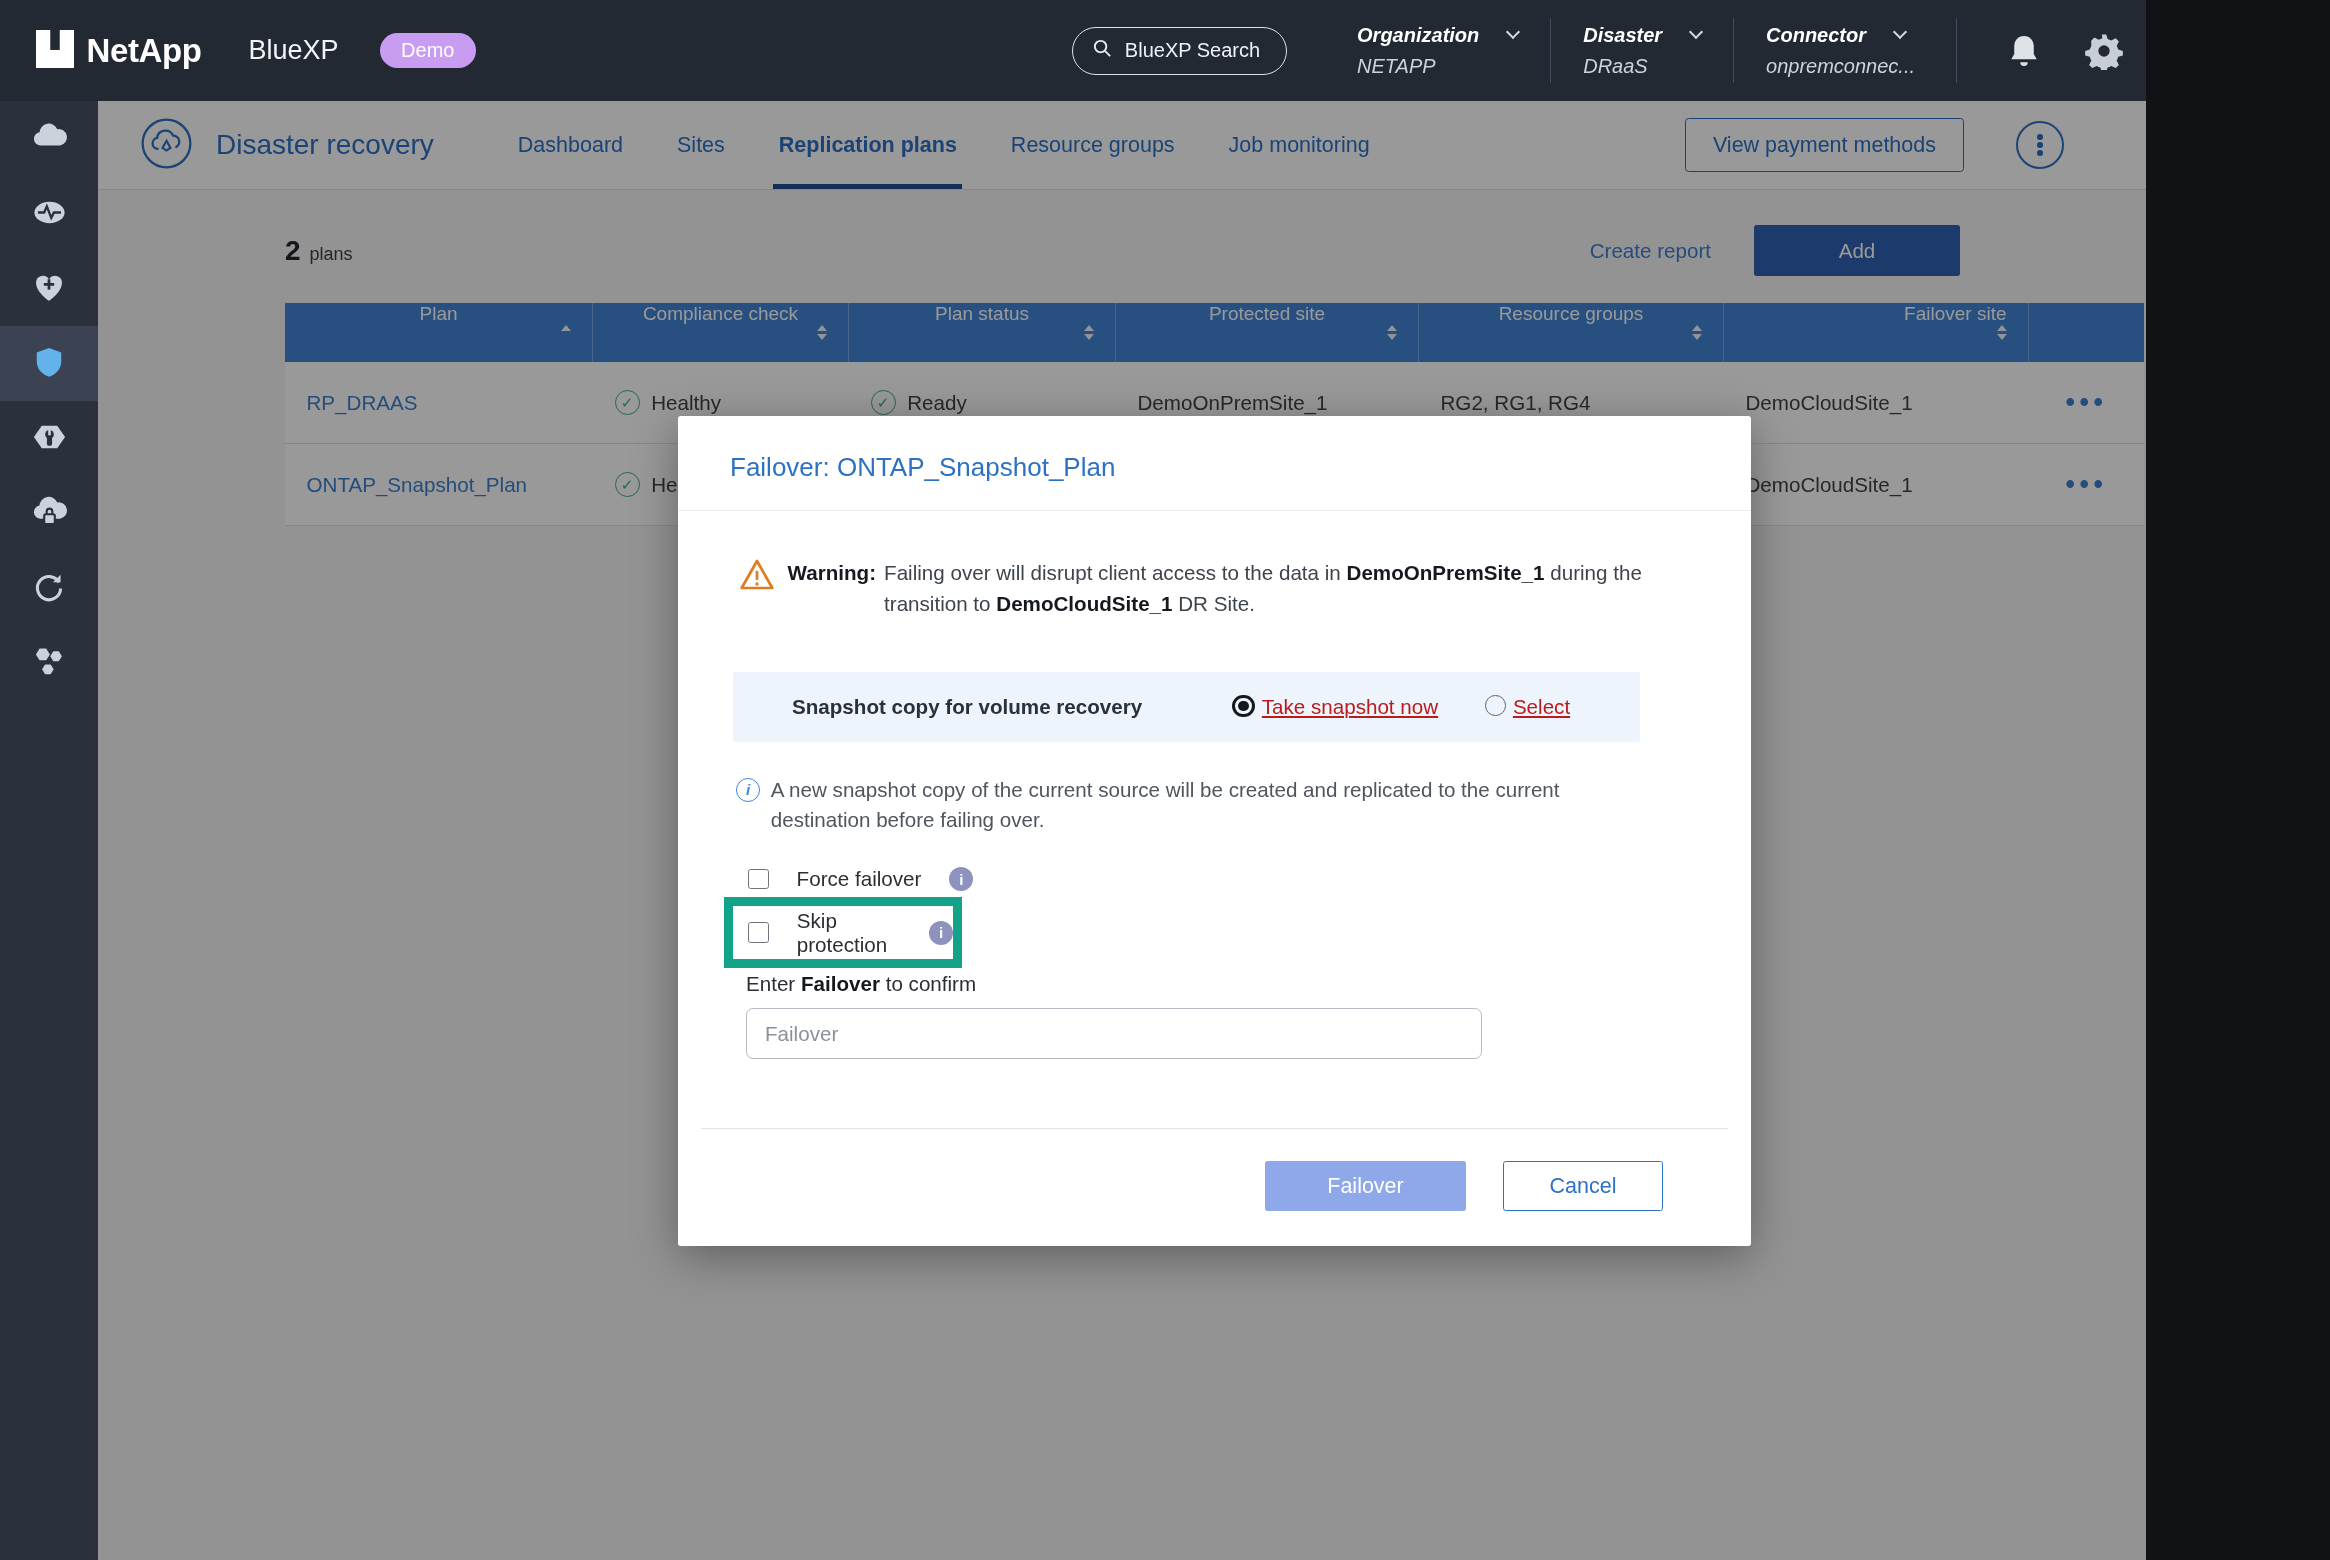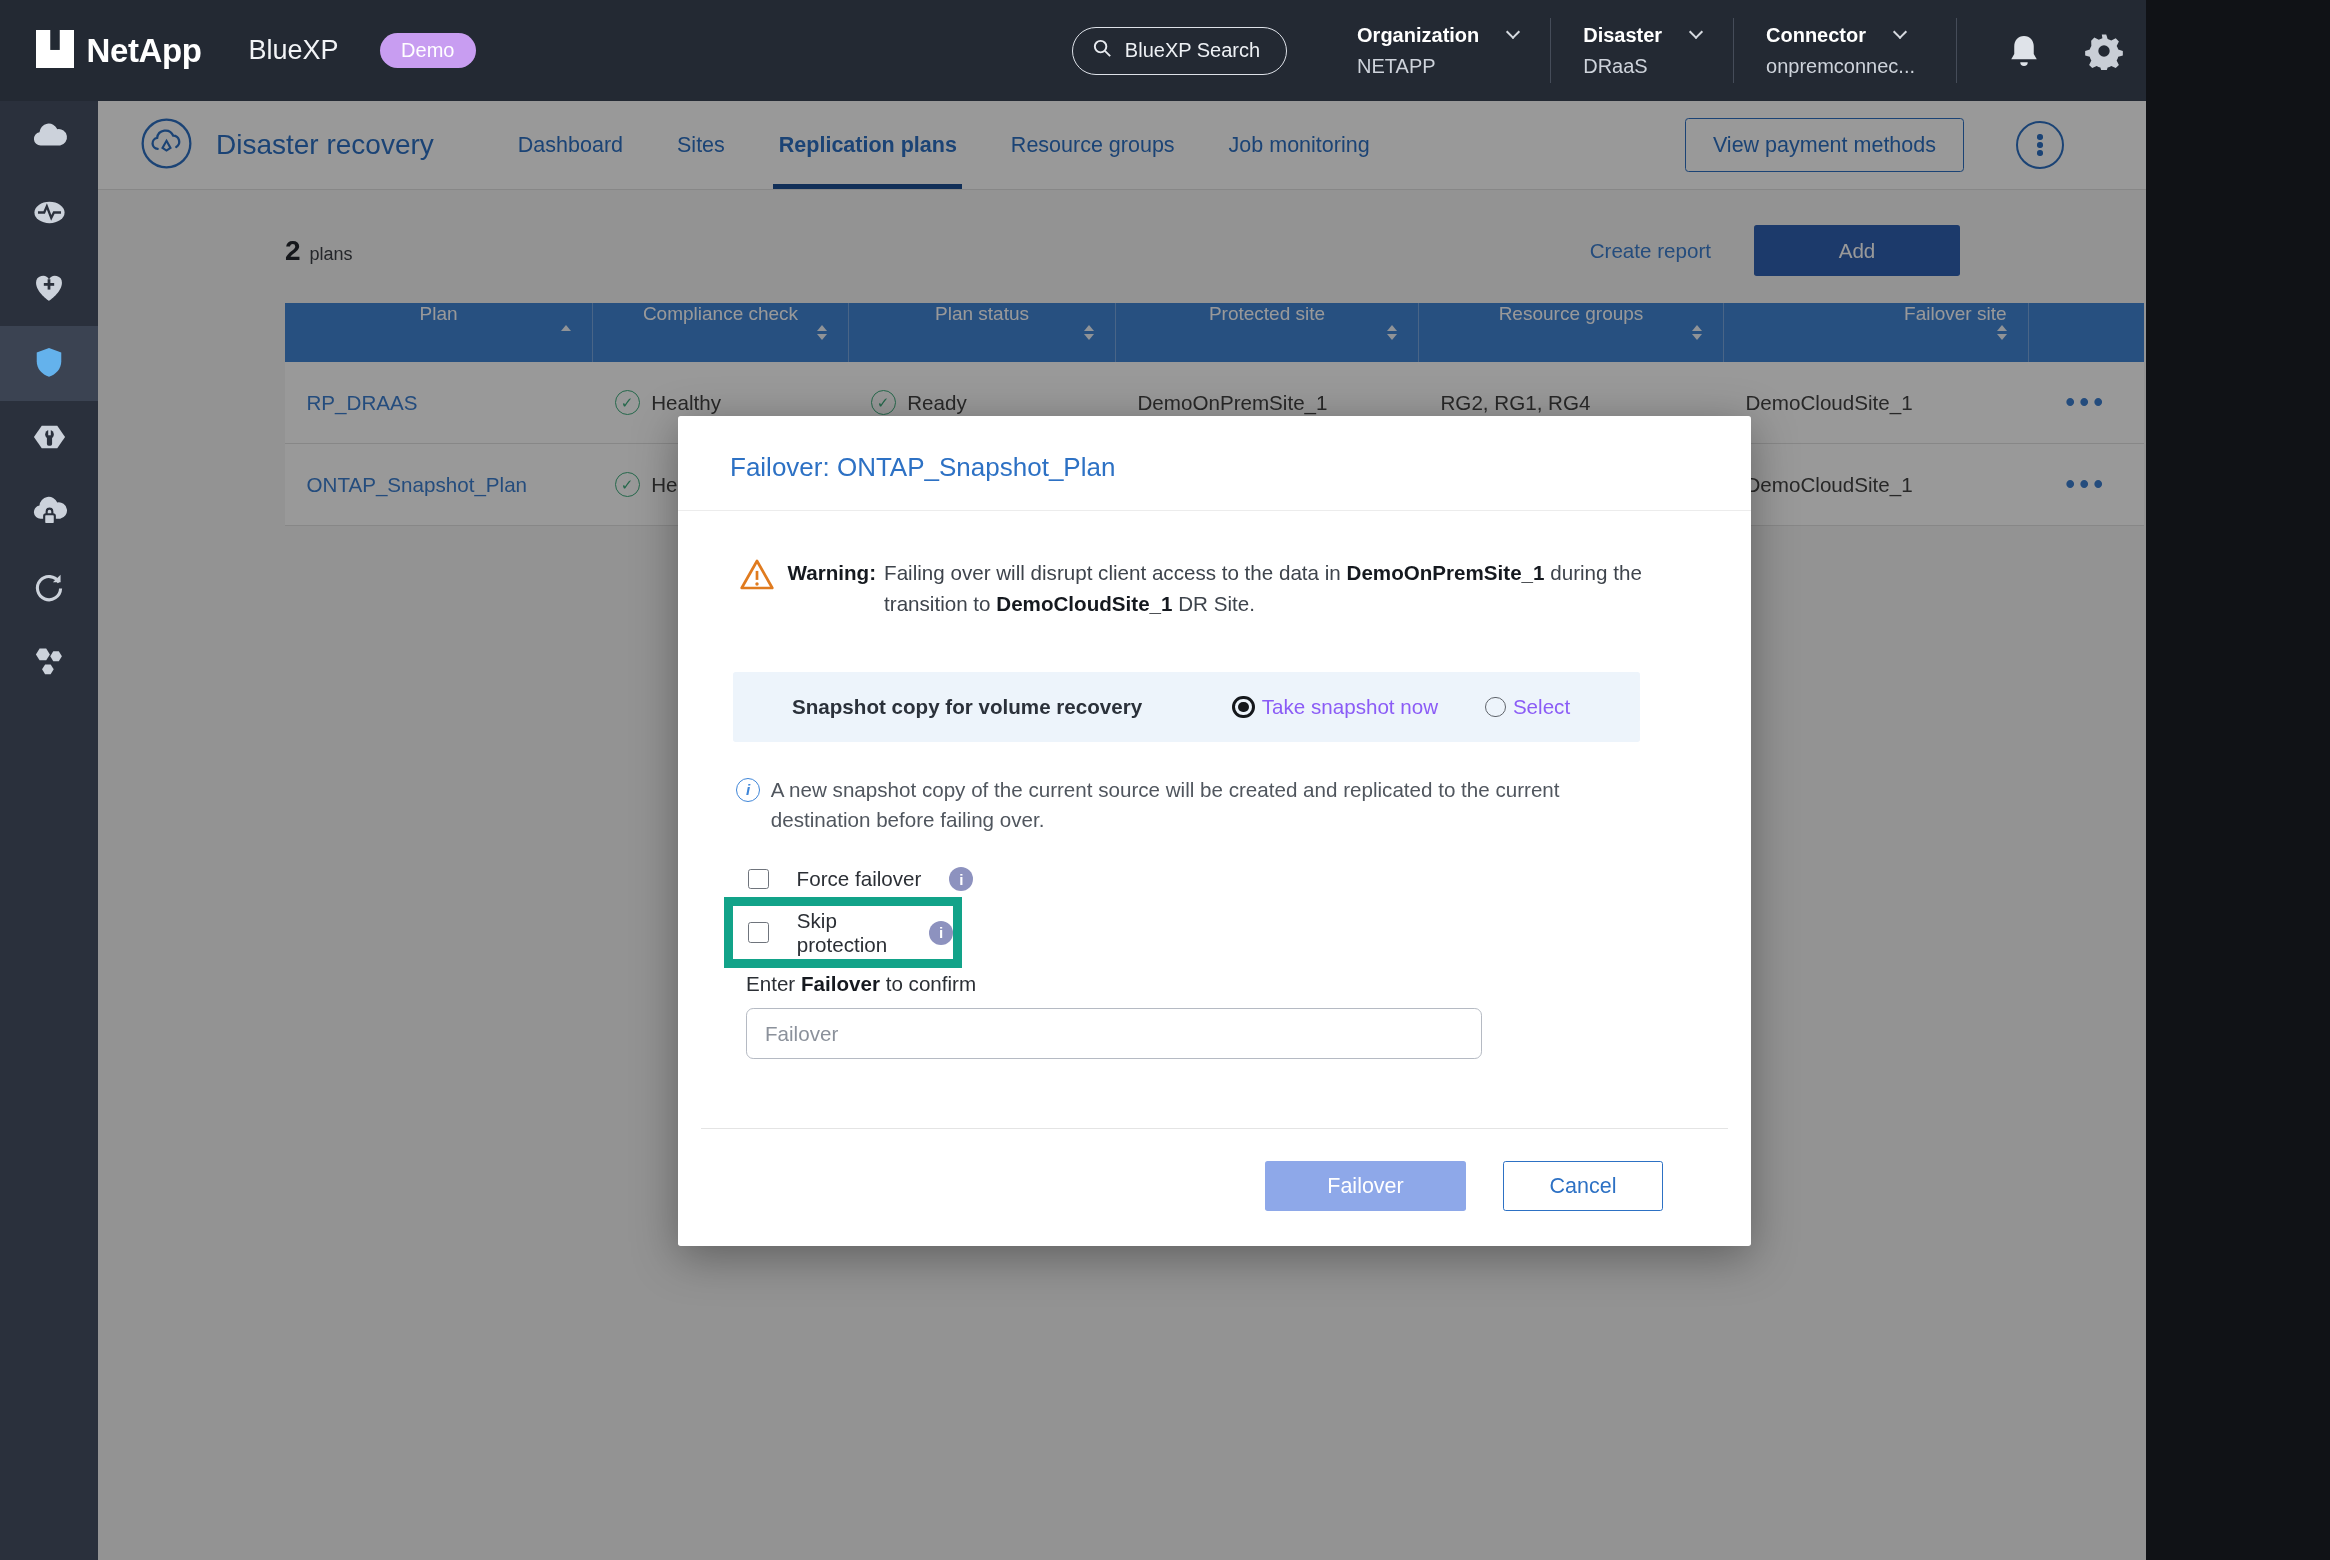--- a/index.html
+++ b/index.html
@@ -9,21 +9,21 @@
 
   
   .topbar { position:absolute; left:0; top:0; width:2330px; height:101px; background:#232933; display:flex; align-items:center; z-index:80; }
   .logo-group { display:flex; align-items:center; margin-left:36px; }
   .brand { color:#fff; font-size:33px; font-weight:700; letter-spacing:-0.4px; margin-left:12.6px; }
   .product { color:#f2f4f7; font-size:27px; font-weight:400; margin-left:47px; }
   .badge { margin-left:41px; background:#c89df1; color:#fff; font-size:20px; padding:6.3px 21.5px; border-radius:896px; }
   .tb-right { position:absolute; right:47px; top:0; height:101px; display:flex; align-items:center; }
   .search-pill { display:flex; align-items:center; gap:10.8px; width:215px; height:48px; border:1.3px solid #dde1e8; border-radius:24px; padding:0 18px; margin-right:38px; }
   .search-pill span { color:#eef1f5; font-size:20px; }
-  .hm { display:flex; flex-direction:column; justify-content:center; padding:0 32px; height:63px; }
+  .hm { display:flex; flex-direction:column; justify-content:center; padding:0 32px; height:63px;font-style:italic; }
   .hm-top { display:flex; align-items:center; gap:29px; }
   .hm-label { color:#fff; font-size:20px; font-weight:700; white-space:nowrap; }
   .chev { width:10px; height:10px; border-right:2.2px solid #d6dae0; border-bottom:2.2px solid #d6dae0; transform:rotate(45deg); margin-top:-5.4px; }
   .hm-val { color:#ced3db; font-size:20px; margin-top:8px; white-space:nowrap; }
   .tb-sep { width:0.9px; height:65px; background:#454c59; }
   .tb-icons { display:flex; align-items:center; gap:41px; padding-left:47px; margin-left:9px; border-left:0.9px solid #454c59; height:65px; }
   .tb-icon { width:39px; height:39px; display:flex; align-items:center; justify-content:center; cursor:pointer; }
   .circle-glyph { width:39px; height:39px; border-radius:50%; background:#dfe3e9; color:#232933; display:flex; align-items:center; justify-content:center; font-size:24px; font-weight:700; }
   .circle-glyph.q::after { content:"?"; }
 
@@ -72,21 +72,21 @@
   .overlay { position:absolute; left:98px; top:101px; right:0; bottom:0; background:rgba(0,0,0,0.40); z-index:40; }
   .modal { position:absolute; left:678px; top:416px; width:1073px; height:830px; background:#fff; border-radius:2.7px; box-shadow:0 10.8px 45px rgba(0,0,0,0.35); z-index:50; }
   .m-title { padding:36px 52px 27px 52px; color:#2d71c4; font-size:26px; border-bottom:0.9px solid #ececec; }
   .m-warning { position:absolute; left:61px; top:142px; display:flex; align-items:flex-start; }
   .m-warn-label { font-weight:700; color:#15191f; font-size:20.6px; margin-left:12.6px; line-height:30.5px; white-space:nowrap; }
   .m-warn-text { width:789px; margin-left:8px; font-size:20.6px; color:#3e444c; line-height:30.5px; }
   .m-warn-text b { color:#15191f; }
   .m-snapshot { position:absolute; left:55px; top:256px; width:907px; height:70px; background:#edf4fb; border-radius:2.7px; display:flex; align-items:center; }
   .m-snap-label { font-weight:700; color:#2b313a; font-size:20.6px; margin-left:59px; }
   .radio-row { display:flex; align-items:center; gap:47px; margin-left:90px; }
-  .radio-opt { display:flex; align-items:center; gap:7.2px; font-size:20.6px; color:#8b5cf6; cursor:pointer; }
+  .radio-opt { display:flex; align-items:flex-start; gap:7.2px; font-size:20.6px; color:#b91c1c; cursor:pointer;text-decoration:underline; }
   .radio-sel { width:22.4px; height:22.4px; border:3.1px solid #15181c; border-radius:50%; position:relative; flex:none; }
   .radio-sel::after { content:""; position:absolute; inset:3.1px; background:#15181c; border-radius:50%; }
   .radio-un { width:20.6px; height:20.6px; border:1.8px solid #5f646b; border-radius:50%; flex:none; }
   .m-note { position:absolute; left:58px; top:359px; display:flex; align-items:flex-start; gap:10.8px; }
   .info-o { width:24px; height:24px; flex:none; border:1.8px solid #3f86d8; border-radius:50%; color:#3f86d8; display:flex; align-items:center; justify-content:center; font-size:15.2px; font-weight:700; font-style:italic; margin-top:2.7px; }
   .info-o::after { content:"i"; }
   .m-note p { width:861px; font-size:20.6px; color:#50565e; line-height:30px; }
   .checkbox { width:20.6px; height:20.6px; border:1.8px solid #6f747c; border-radius:2.7px; background:#fff; flex:none; cursor:pointer; }
   .check-row { display:flex; align-items:center; gap:28px; font-size:20.6px; color:#2b2f35; }
   .info-f { width:24px; height:24px; flex:none; background:#8d92bf; border-radius:50%; color:#fff; display:flex; align-items:center; justify-content:center; font-size:15.2px; font-weight:700; cursor:pointer; }

